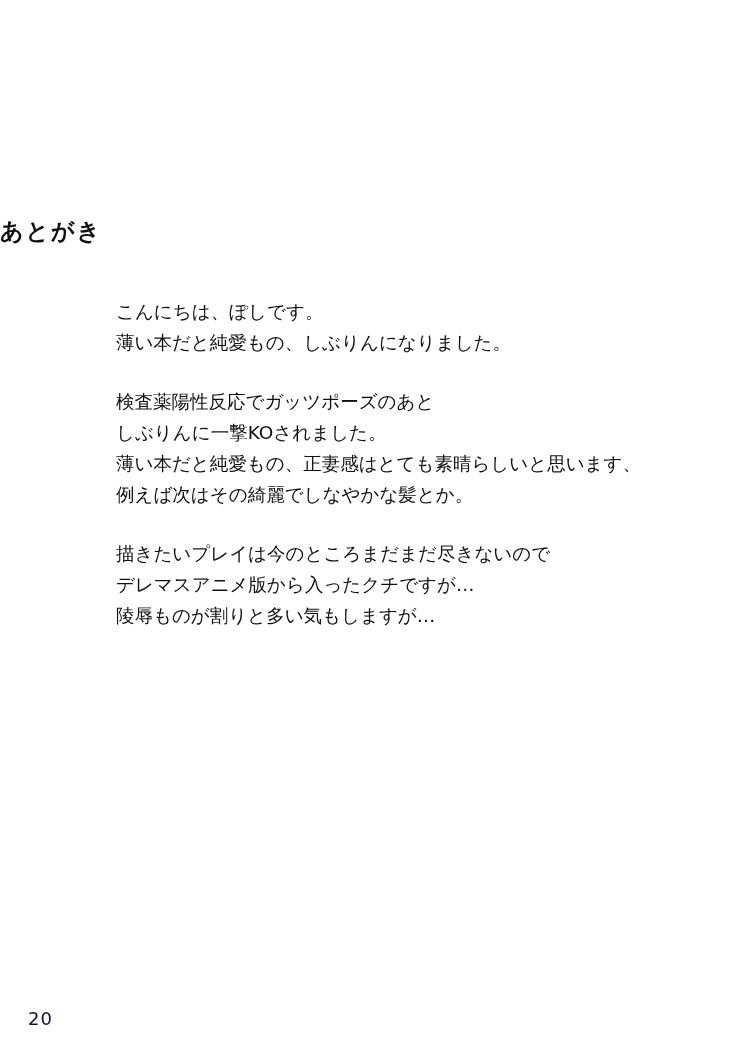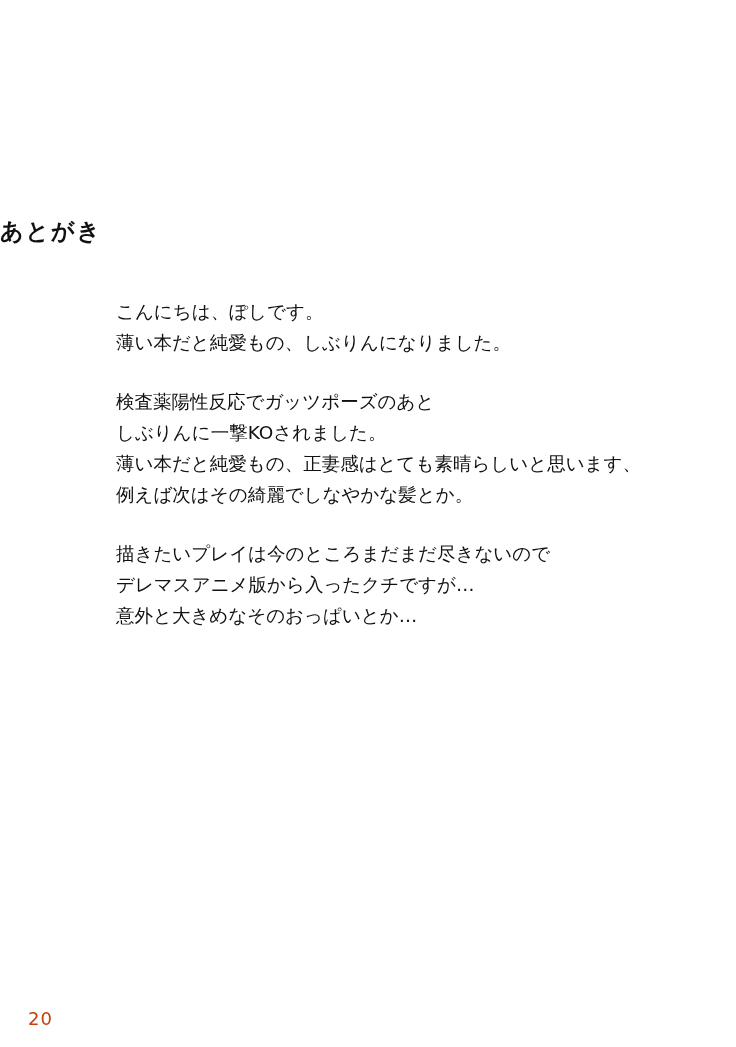--- a/index.html
+++ b/index.html
@@ -52,21 +52,21 @@
   }
   .line {
     display: block;
     white-space: pre;
   }
   .page-number {
     position: absolute;
     left: 28px;
     bottom: 18px;
     font-size: 18px;
-    color: #c2410c;
+    color: #0f172a;
     letter-spacing: 1px;
   }
 </style>
 </head>
 <body>
 
 <div class="page">
 
   <div class="afterword-title">あとがき</div>
 
@@ -81,20 +81,20 @@
       <span class="line">検査薬陽性反応でガッツポーズのあと</span>
       <span class="line">しぶりんに一撃KOされました。</span>
       <span class="line">薄い本だと純愛もの、正妻感はとても素晴らしいと思います、</span>
       <span class="line">例えば次はその綺麗でしなやかな髪とか。</span>
     </div>
 
 
     <div class="para">
       <span class="line">描きたいプレイは今のところまだまだ尽きないので</span>
       <span class="line">デレマスアニメ版から入ったクチですが…</span>
-      <span class="line">意外と大きめなそのおっぱいとか…</span>
+      <span class="line">陵辱ものが割りと多い気もしますが…</span>
     </div>
 
   </div>
 
   <div class="page-number">20</div>
 
 </div>
 
 </body></html>

